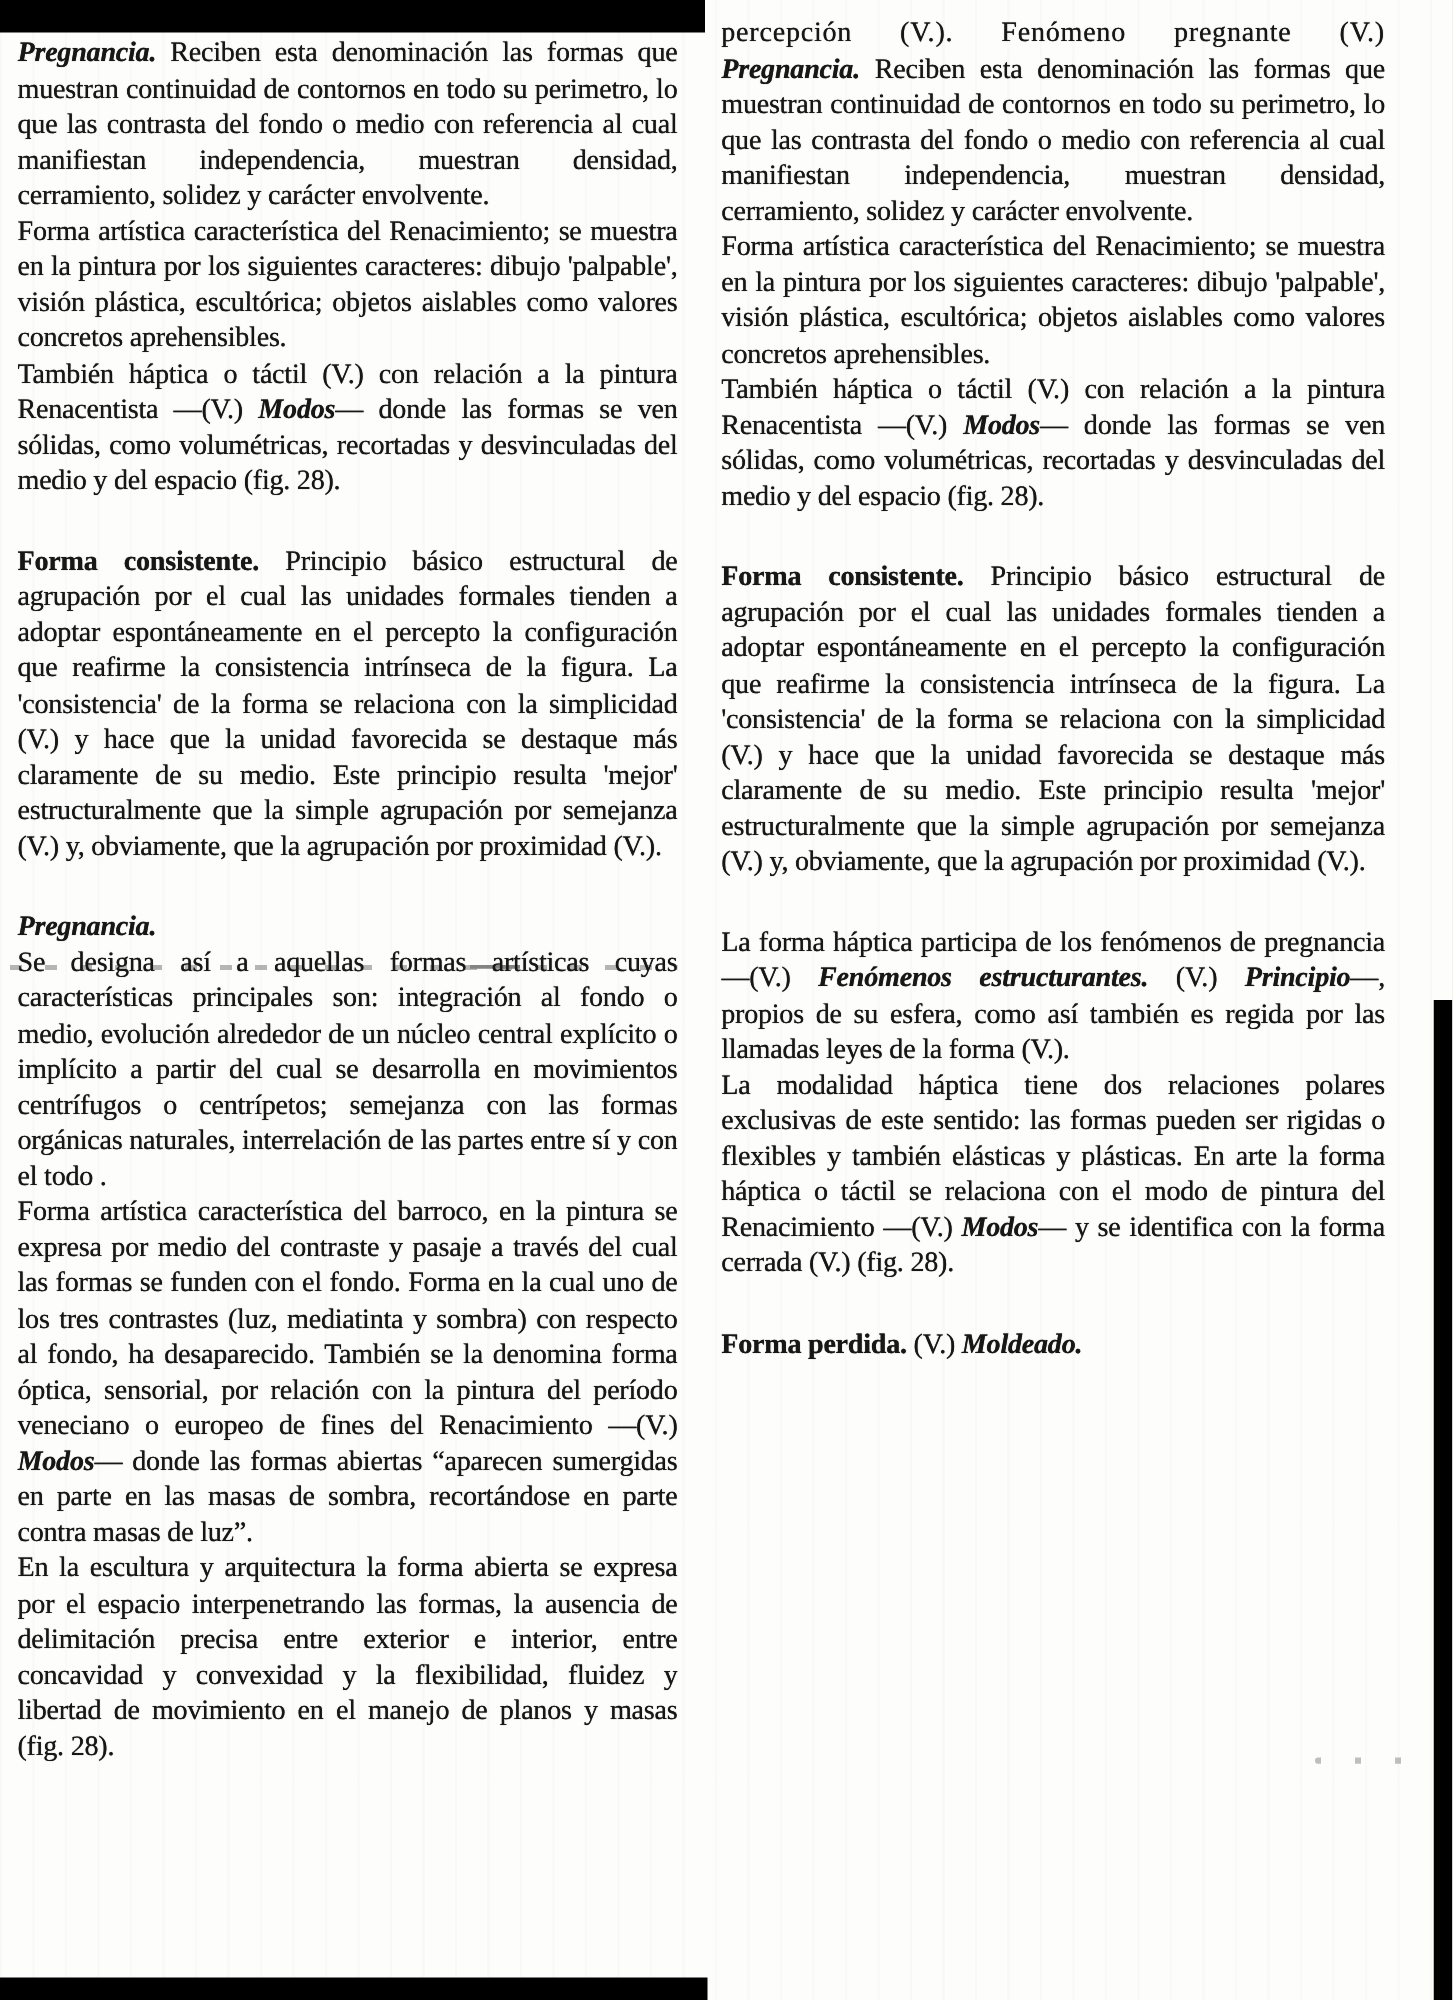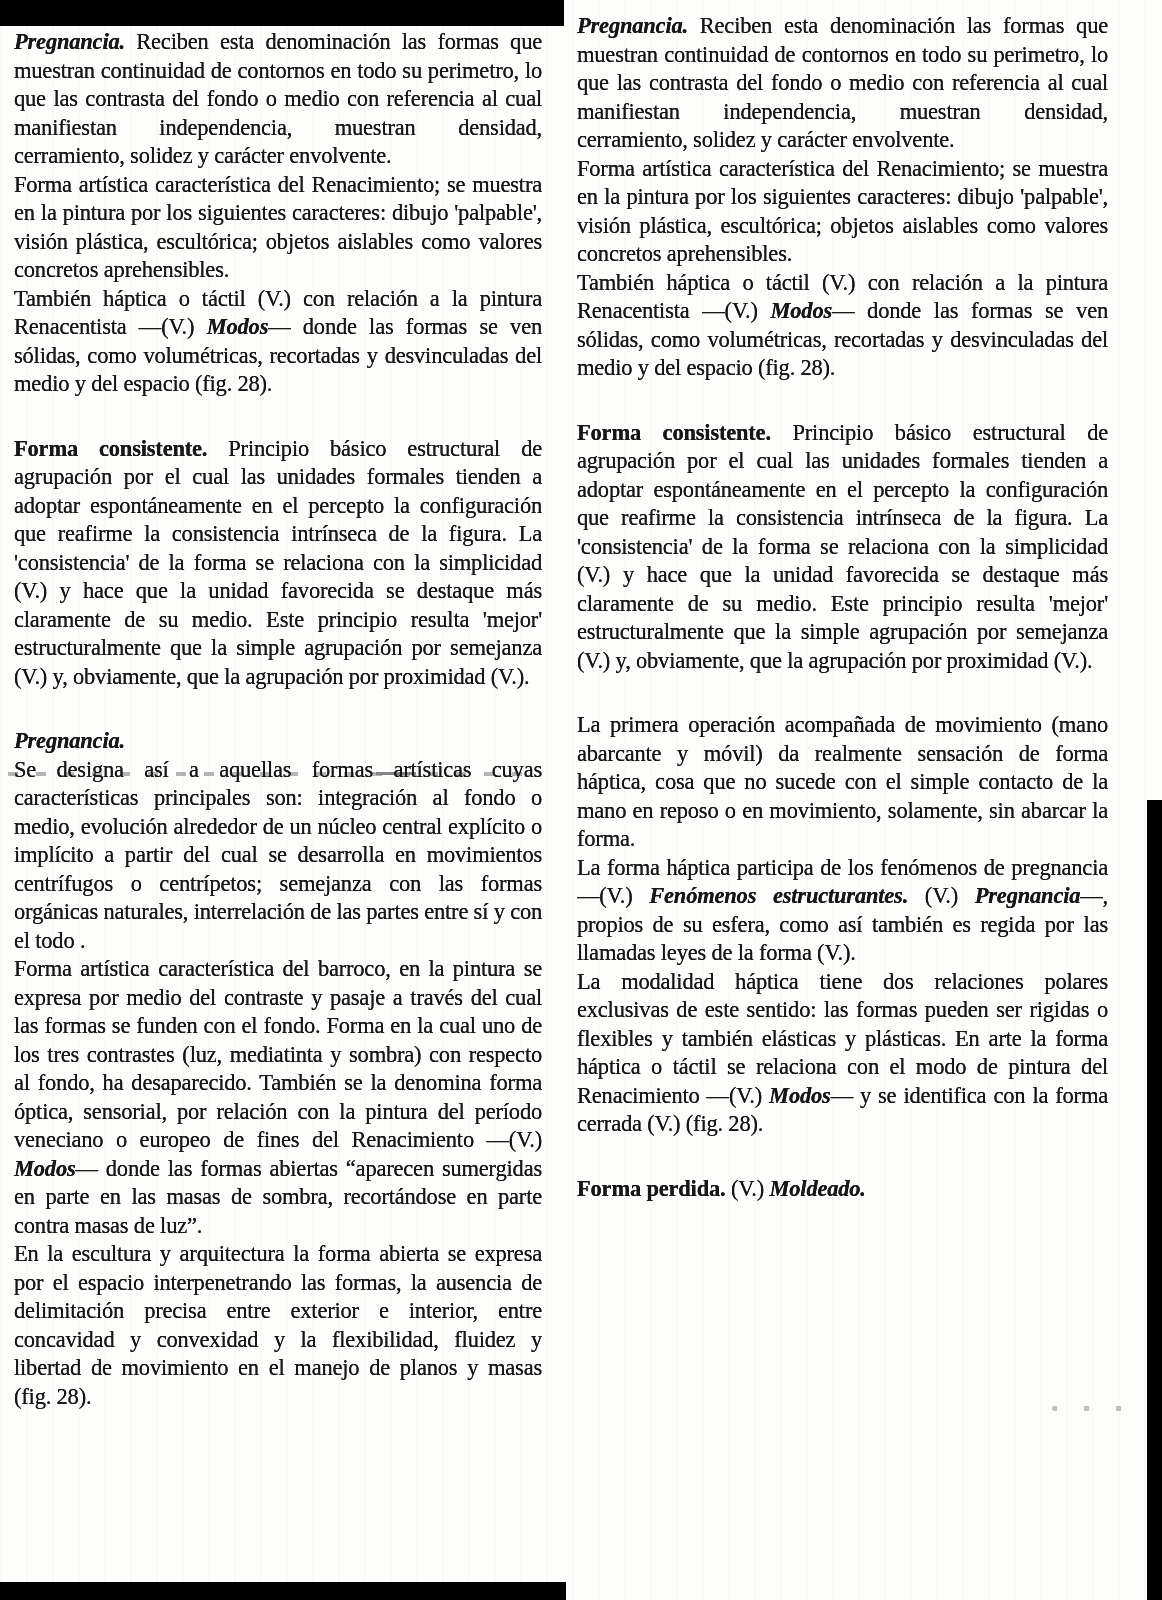--- a/index.html
+++ b/index.html
@@ -75,29 +75,31 @@
       </div>
       <div class="entry gap">
         <p><span class="seg-bi">Pregnancia.</span></p>
         <p><span class="seg-n">Se designa así a aquellas formas artísticas cuyas características principales son: integración al fondo o medio, evolución alrededor de un núcleo central explícito o implícito a partir del cual se desarrolla en movimientos centrífugos o centrípetos; semejanza con las formas orgánicas naturales, interrelación de las partes entre sí y con el todo .</span></p>
         <p><span class="seg-n">Forma artística característica del barroco, en la pintura se expresa por medio del contraste y pasaje a través del cual las formas se funden con el fondo. Forma en la cual uno de los tres contrastes (luz, mediatinta y sombra) con respecto al fondo, ha desaparecido. También se la denomina forma óptica, sensorial, por relación con la pintura del período veneciano o europeo de fines del Renacimiento —(V.) </span><span class="seg-bi">Modos</span><span class="seg-n">— donde las formas abiertas “aparecen sumergidas en parte en las masas de sombra, recortándose en parte contra masas de luz”.</span></p>
         <p><span class="seg-n">En la escultura y arquitectura la forma abierta se expresa por el espacio interpenetrando las formas, la ausencia de delimitación precisa entre exterior e interior, entre concavidad y convexidad y la flexibilidad, fluidez y libertad de movimiento en el manejo de planos y masas (fig. 28).</span></p>
       </div>
     </div>
   <div class="column col-right">
       <div class="entry">
+        <p class="p-spread"><span class="seg-n">percepción (V.). Fenómeno pregnante (V.)</span></p>
+      </div>
+      <div class="entry">
         <p><span class="seg-bi">Pregnancia.</span><span class="seg-n"> Reciben esta denominación las formas que muestran continuidad de contornos en todo su perimetro, lo que las contrasta del fondo o medio con referencia al cual manifiestan independencia, muestran densidad, cerramiento, solidez y carácter envolvente.</span></p>
         <p><span class="seg-n">Forma artística característica del Renacimiento; se muestra en la pintura por los siguientes caracteres: dibujo 'palpable', visión plástica, escultórica; objetos aislables como valores concretos aprehensibles.</span></p>
         <p><span class="seg-n">También háptica o táctil (V.) con relación a la pintura Renacentista —(V.) </span><span class="seg-bi">Modos</span><span class="seg-n">— donde las formas se ven sólidas, como volumétricas, recortadas y desvinculadas del medio y del espacio (fig. 28).</span></p>
       </div>
       <div class="entry gap">
         <p><span class="seg-b">Forma consistente.</span><span class="seg-n"> Principio básico estructural de agrupación por el cual las unidades formales tienden a adoptar espontáneamente en el percepto la configuración que reafirme la consistencia intrínseca de la figura. La 'consistencia' de la forma se relaciona con la simplicidad (V.) y hace que la unidad favorecida se destaque más claramente de su medio. Este principio resulta 'mejor' estructuralmente que la simple agrupación por semejanza (V.) y, obviamente, que la agrupación por proximidad (V.).</span></p>
       </div>
       <div class="entry gap">
-        <p><span class="seg-n">La primera operación acompañada de movimiento (mano abarcante y móvil) da realmente sensación de forma háptica, cosa que no sucede con el simple contacto de la mano en reposo o en movimiento, solamente, sin abarcar la forma.</span></p>
-        <p><span class="seg-n">La forma háptica participa de los fenómenos de pregnancia —(V.) </span><span class="seg-bi">Fenómenos estructurantes.</span><span class="seg-n"> (V.) </span><span class="seg-bi">Pregnancia</span><span class="seg-n">—, propios de su esfera, como así también es regida por las llamadas leyes de la forma (V.).</span></p>
+        <p><span class="seg-n">La forma háptica participa de los fenómenos de pregnancia —(V.) </span><span class="seg-bi">Fenómenos estructurantes.</span><span class="seg-n"> (V.) </span><span class="seg-bi">Principio</span><span class="seg-n">—, propios de su esfera, como así también es regida por las llamadas leyes de la forma (V.).</span></p>
         <p><span class="seg-n">La modalidad háptica tiene dos relaciones polares exclusivas de este sentido: las formas pueden ser rigidas o flexibles y también elásticas y plásticas. En arte la forma háptica o táctil se relaciona con el modo de pintura del Renacimiento —(V.) </span><span class="seg-bi">Modos</span><span class="seg-n">— y se identifica con la forma cerrada (V.) (fig. 28).</span></p>
       </div>
       <div class="entry gap">
         <p><span class="seg-b">Forma perdida.</span><span class="seg-n"> (V.) </span><span class="seg-bi">Moldeado.</span></p>
       </div>
     </div>
 </div>
 
 </body></html>

